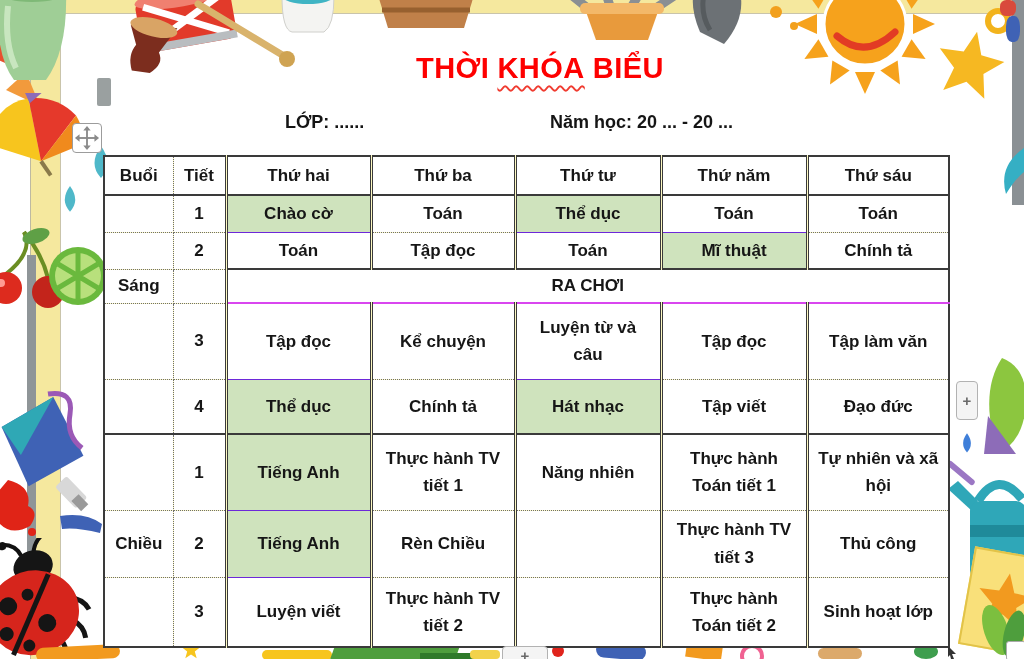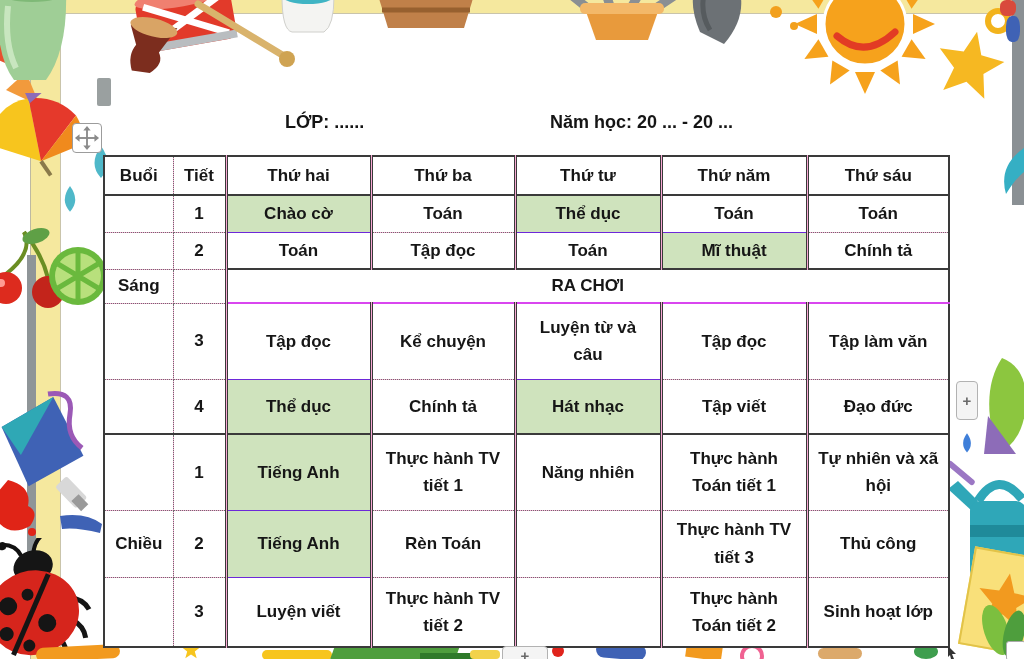--- a/index.html
+++ b/index.html
@@ -16,21 +16,21 @@
 
   
   .title{position:absolute;left:115px;top:52px;width:850px;text-align:center;z-index:5;
          font-size:29px;font-weight:bold;color:#fe0000;letter-spacing:.5px;}
   .wavy{text-decoration:underline wavy #f03b30;text-decoration-thickness:1.5px;text-underline-offset:7px;margin:0 8px;}
   .sub{position:absolute;top:112px;z-index:5;font-size:18px;font-weight:bold;color:#151515;}
   .sub1{left:285px;} .sub2{left:550px;}
 
   
   table.tkb{position:absolute;left:103px;top:155px;z-index:5;border-collapse:collapse;table-layout:fixed;
-            background:#f9a8d4;border:2px solid #3a3a3a;padding-left:32px;}
+            background:#fef9c3;border:2px solid #3a3a3a;padding-left:32px;}
   .tkb td{border:1px dotted #6e6e6e;font-weight:bold;font-size:17px;color:#161616;text-align:center;
           vertical-align:middle;padding:2px 8px;line-height:1.6;background:#fff;overflow:hidden;}
   .tkb td.g{background:#cfe3bd;border:1px solid #6d28d9;}
   .tkb td.c-tiet{border-left:1px dotted #6e6e6e;}
   .tkb td.c-day{border-left:3px double #3a3a3a;}
   .tkb td.hc{border-top:2px solid #3a3a3a;border-bottom:2px solid #3a3a3a;}
   .tkb td.brk{border-top:2px solid #3a3a3a;border-bottom:2px solid #d946ef;}
   .tkb td.solt{border-top:2px solid #3a3a3a;}
 
   
@@ -285,20 +285,21 @@
   <div class="bb" style="left:332px;top:648px;width:125px;height:12px;background:#4e9e3d;transform:skewX(-20deg);"></div>
   <div class="bb" style="left:420px;top:653px;width:70px;height:7px;background:#2f7a2a;"></div>
   <div class="bb" style="left:470px;top:650px;width:30px;height:9px;background:#f2d24b;border-radius:4px;"></div>
   <div class="bb" style="left:552px;top:645px;width:12px;height:12px;background:#e0241c;border-radius:50%;"></div>
   <div class="bb" style="left:596px;top:643px;width:50px;height:16px;background:#3f62b5;border-radius:8px;transform:rotate(5deg);"></div>
   <div class="bb" style="left:686px;top:644px;width:36px;height:15px;background:#f29a1f;transform:rotate(8deg);"></div>
   <div class="bb" style="left:740px;top:644px;width:16px;height:16px;border:4px solid #f06292;border-radius:50%;"></div>
   <div class="bb" style="left:818px;top:648px;width:44px;height:11px;background:#dca96b;border-radius:6px;"></div>
   <div class="bb" style="left:914px;top:644px;width:24px;height:15px;background:#3e9e4e;border-radius:50%;"></div>
 
+  <div class="title"><span>THỜI</span><span class="wavy">KHÓA</span><span>BIỂU</span></div>
 
   <div class="sub sub1">LỚP: ......</div>
   <div class="sub sub2">Năm học: 20 ... - 20 ...</div>
 
   <table class="tkb">
     <colgroup>
       <col style="width:69px">
         <col style="width:53px">
         <col style="width:145px">
         <col style="width:144px">
@@ -363,21 +364,21 @@
       <td class="g solt c-day">Tiếng Anh</td>
       <td class="solt c-day">Thực hành TV tiết 1</td>
       <td class="solt c-day">Năng nhiên</td>
       <td class="solt c-day">Thực hành Toán tiết 1</td>
       <td class="solt c-day">Tự nhiên và xã hội</td>
     </tr>
     <tr style="height:67px">
       <td>Chiều</td>
       <td class="c-tiet">2</td>
       <td class="g c-day">Tiếng Anh</td>
-      <td class="c-day">Rèn Toán</td>
+      <td class="c-day">Rèn Chiều</td>
       <td class="c-day"></td>
       <td class="c-day">Thực hành TV tiết 3</td>
       <td class="c-day">Thủ công</td>
     </tr>
     <tr style="height:70px">
       <td></td>
       <td class="c-tiet">3</td>
       <td class="c-day">Luyện viết</td>
       <td class="c-day">Thực hành TV tiết 2</td>
       <td class="c-day"></td>

